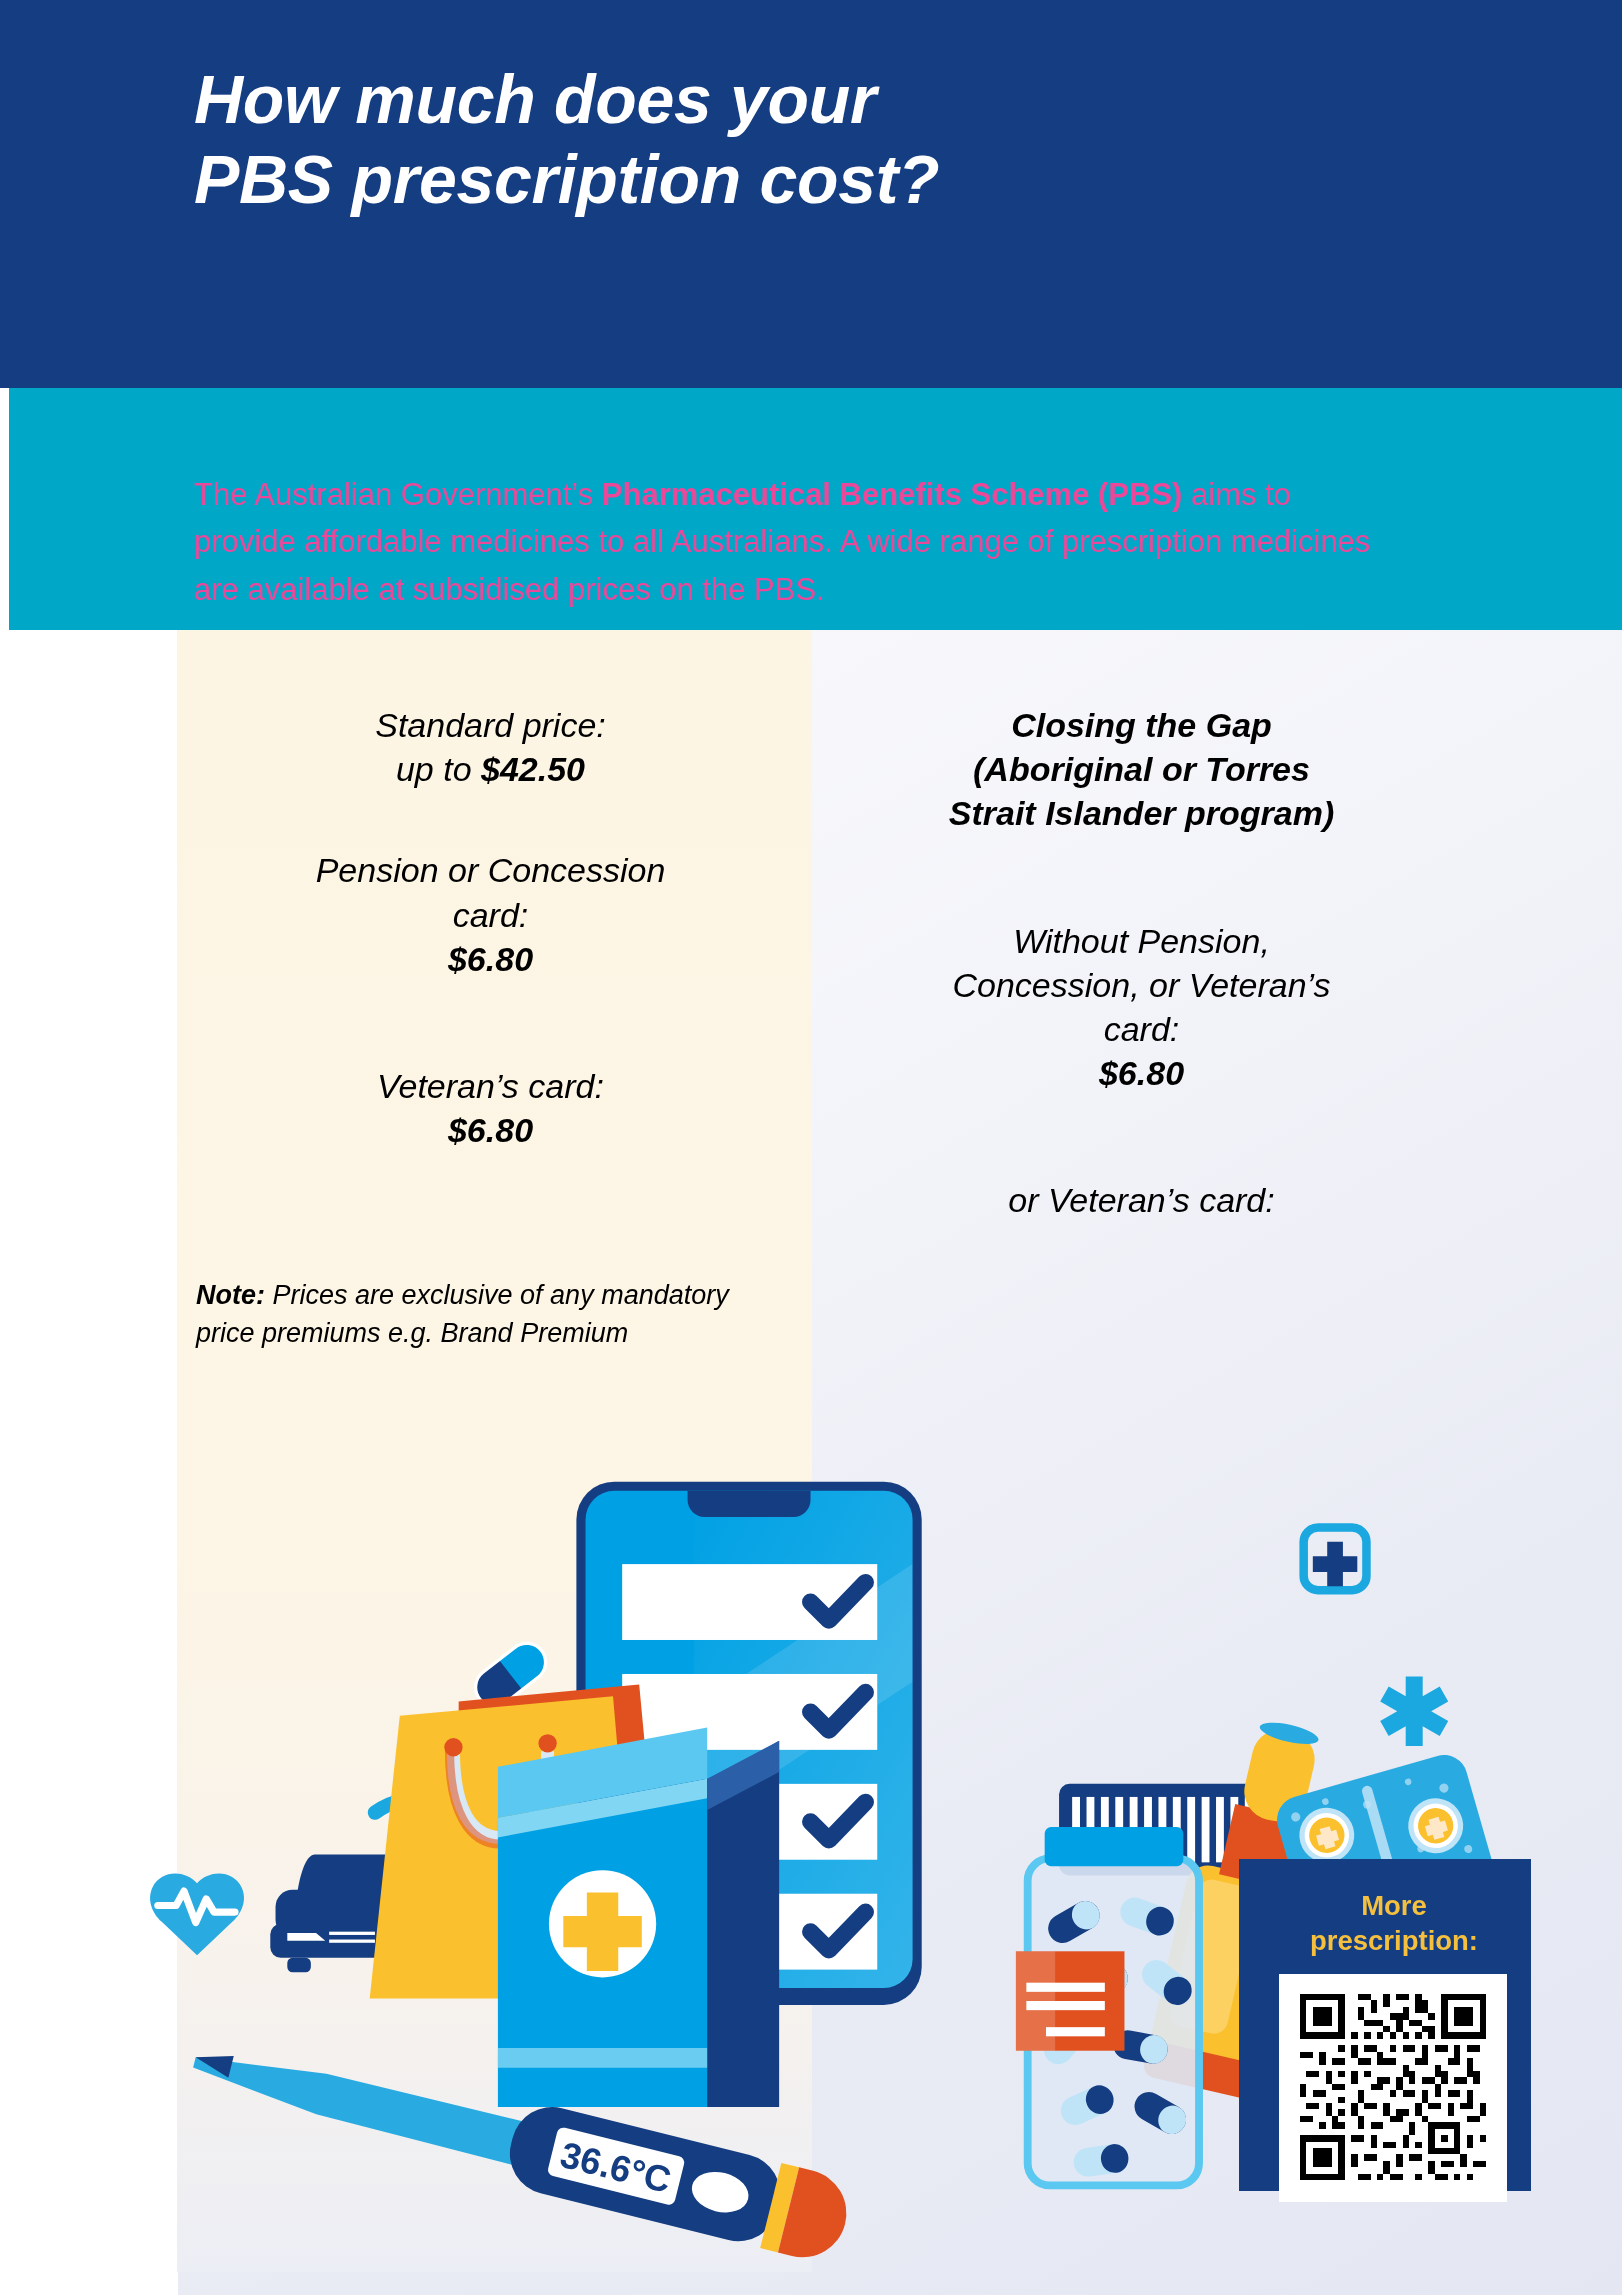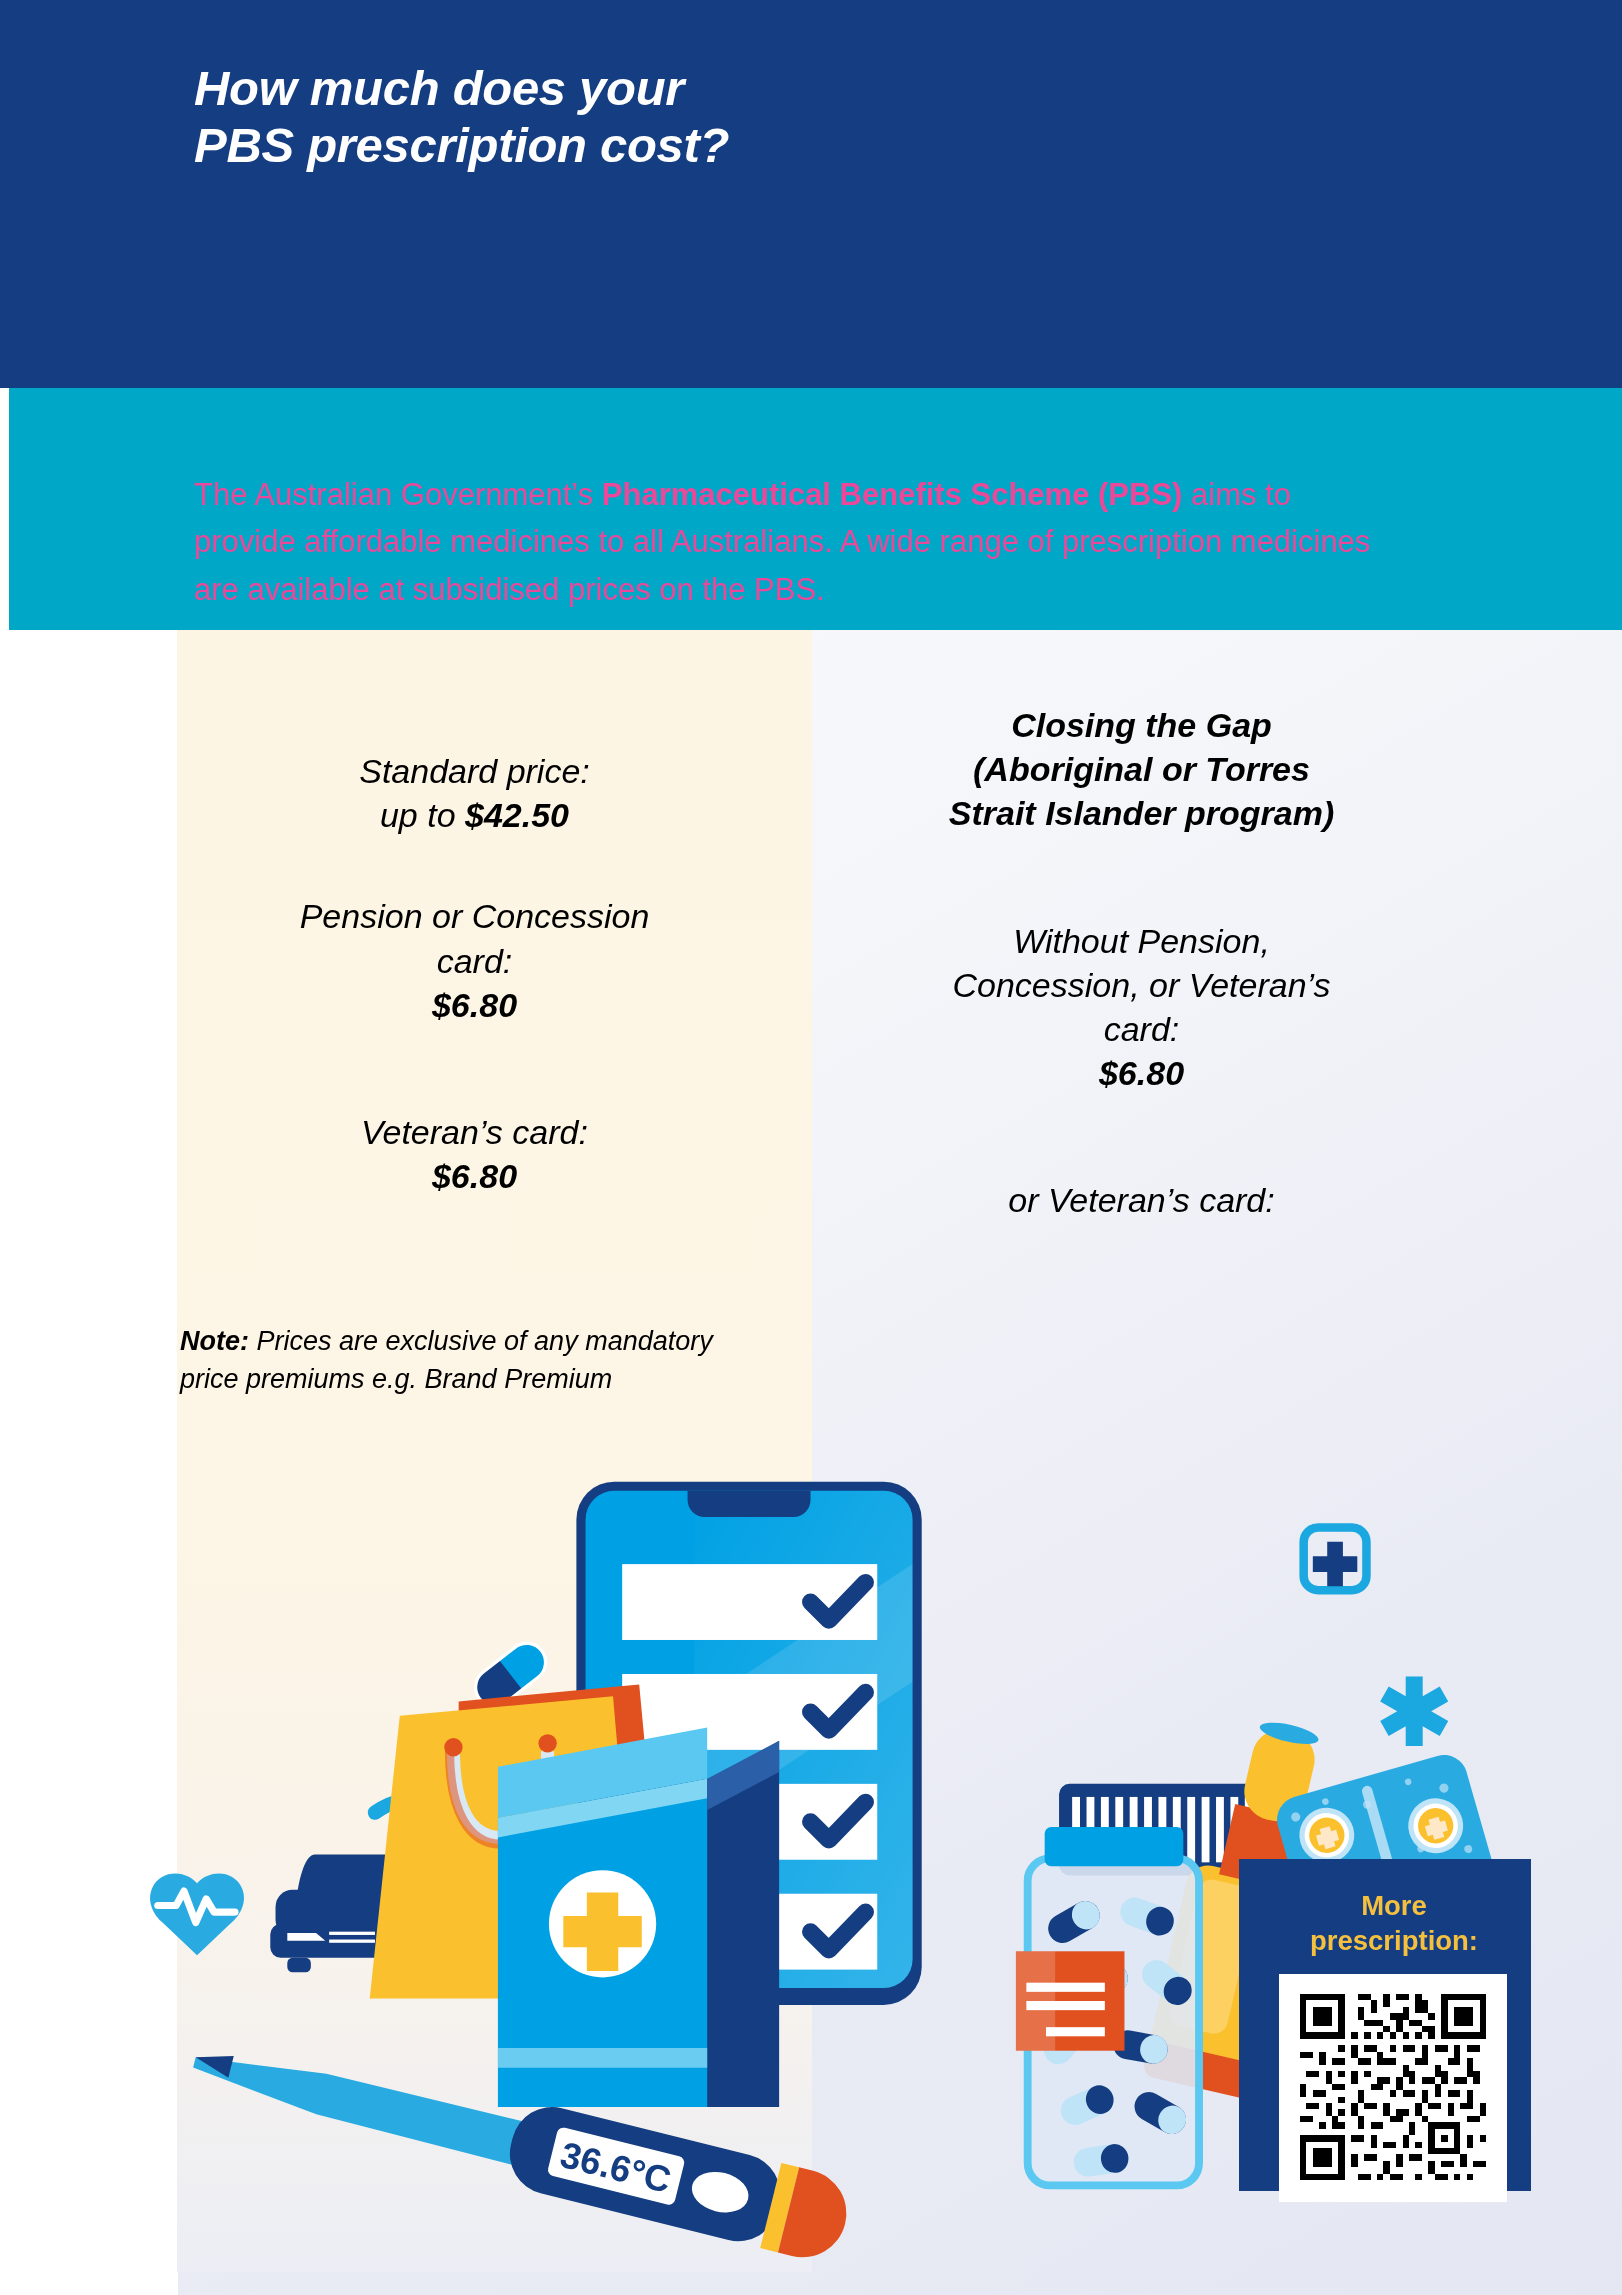--- a/index.html
+++ b/index.html
@@ -26,21 +26,21 @@
   }
 
   
   .header{
     position:absolute; left:0; top:0; width:1623px; height:388px;
     background:#153d81;
   }
   .header-title{
     position:absolute; left:194px; top:60px; width:1243px;
     color:#ffffff;
-    font-size:49px;
+    font-size:68px;
     line-height:1.17;
     font-weight:700;
     font-style:italic;
     letter-spacing:-0.3px;
   }
   .header-title .l{display:block;}
 
   
   .intro-band{
     position:absolute; left:8.5px; top:388px; width:1614px; height:242px;
@@ -61,21 +61,21 @@
     background:linear-gradient(180deg,#fdf5e4 0%,#fdf5e5 55%,#f7f2ec 82%,#eceef5 100%);
   }
 
   
   .col{
     position:absolute;
     text-align:center;
     color:#000000;
     font-style:italic;
   }
-  .col-left{ left:180px; top:703px; width:589px;margin-top:46px; }
+  .col-left{ left:196px; top:703px; width:589px; }
   .col-right{ left:847px; top:703px; width:589px; }
 
   .blk{ margin:0 0 35px 0; }
   .blk:last-child{ margin-bottom:0; }
 
   .line{
     display:block;
     font-size:34px;
     line-height:1.30;
     font-weight:400;

